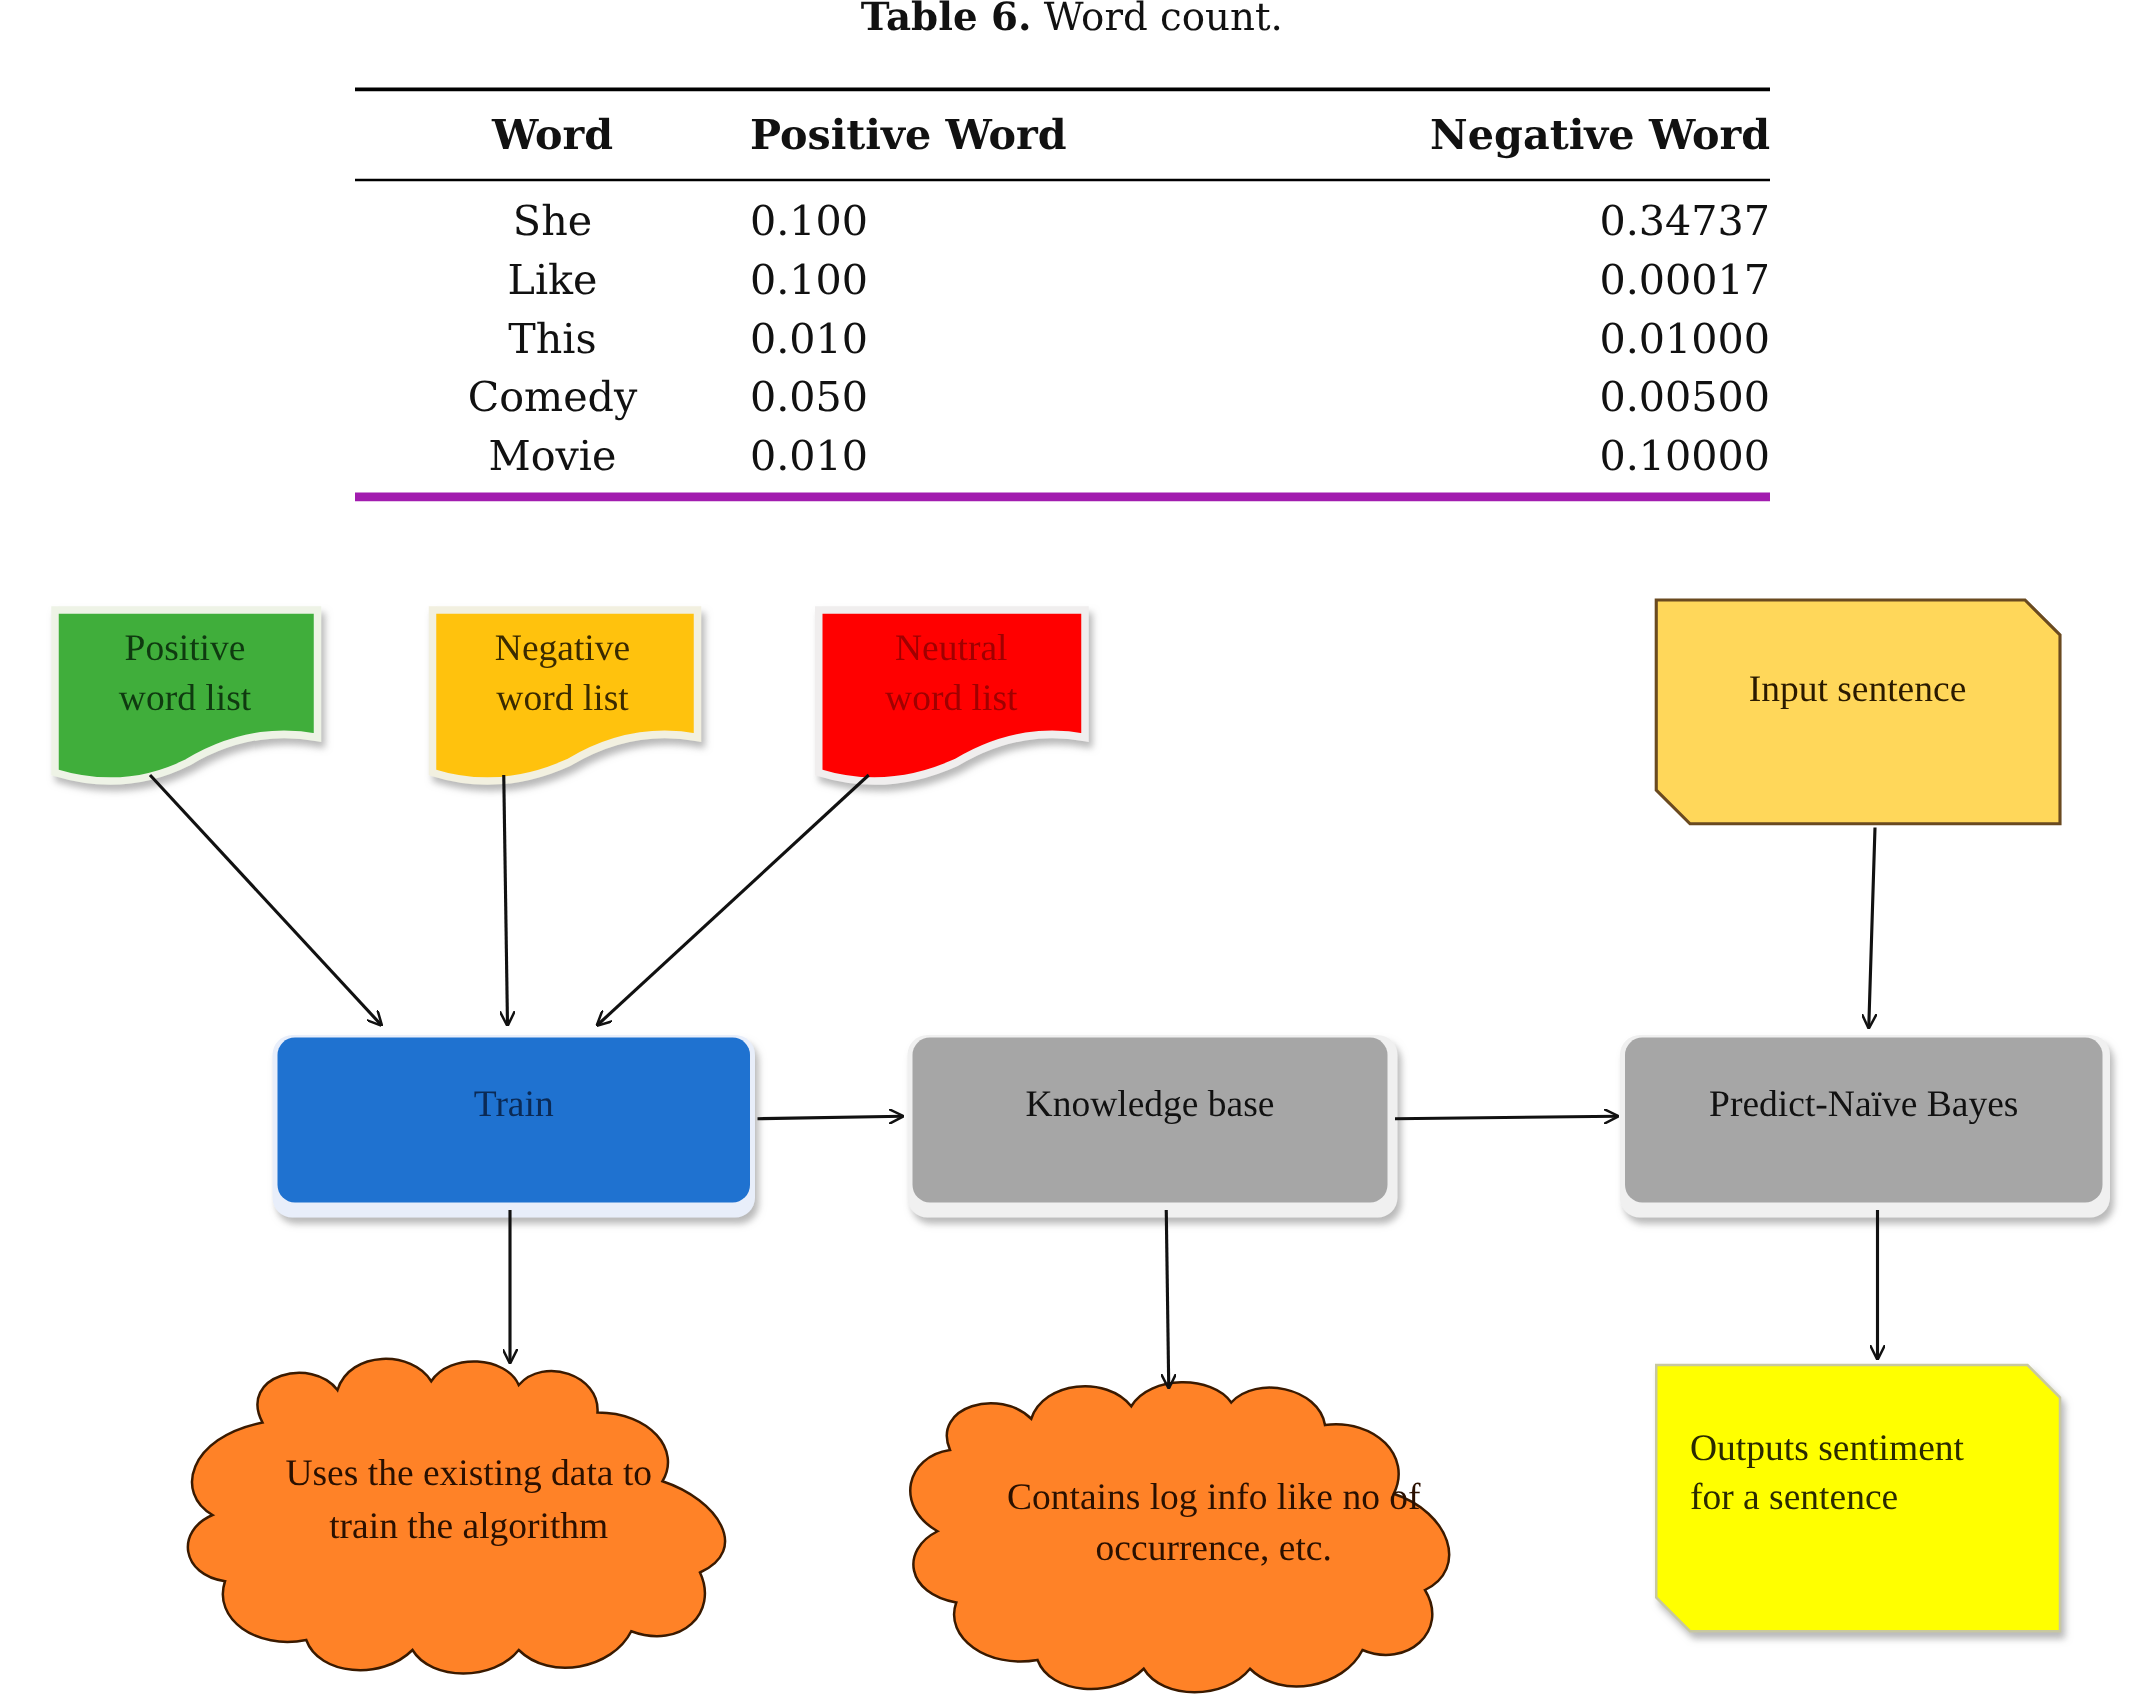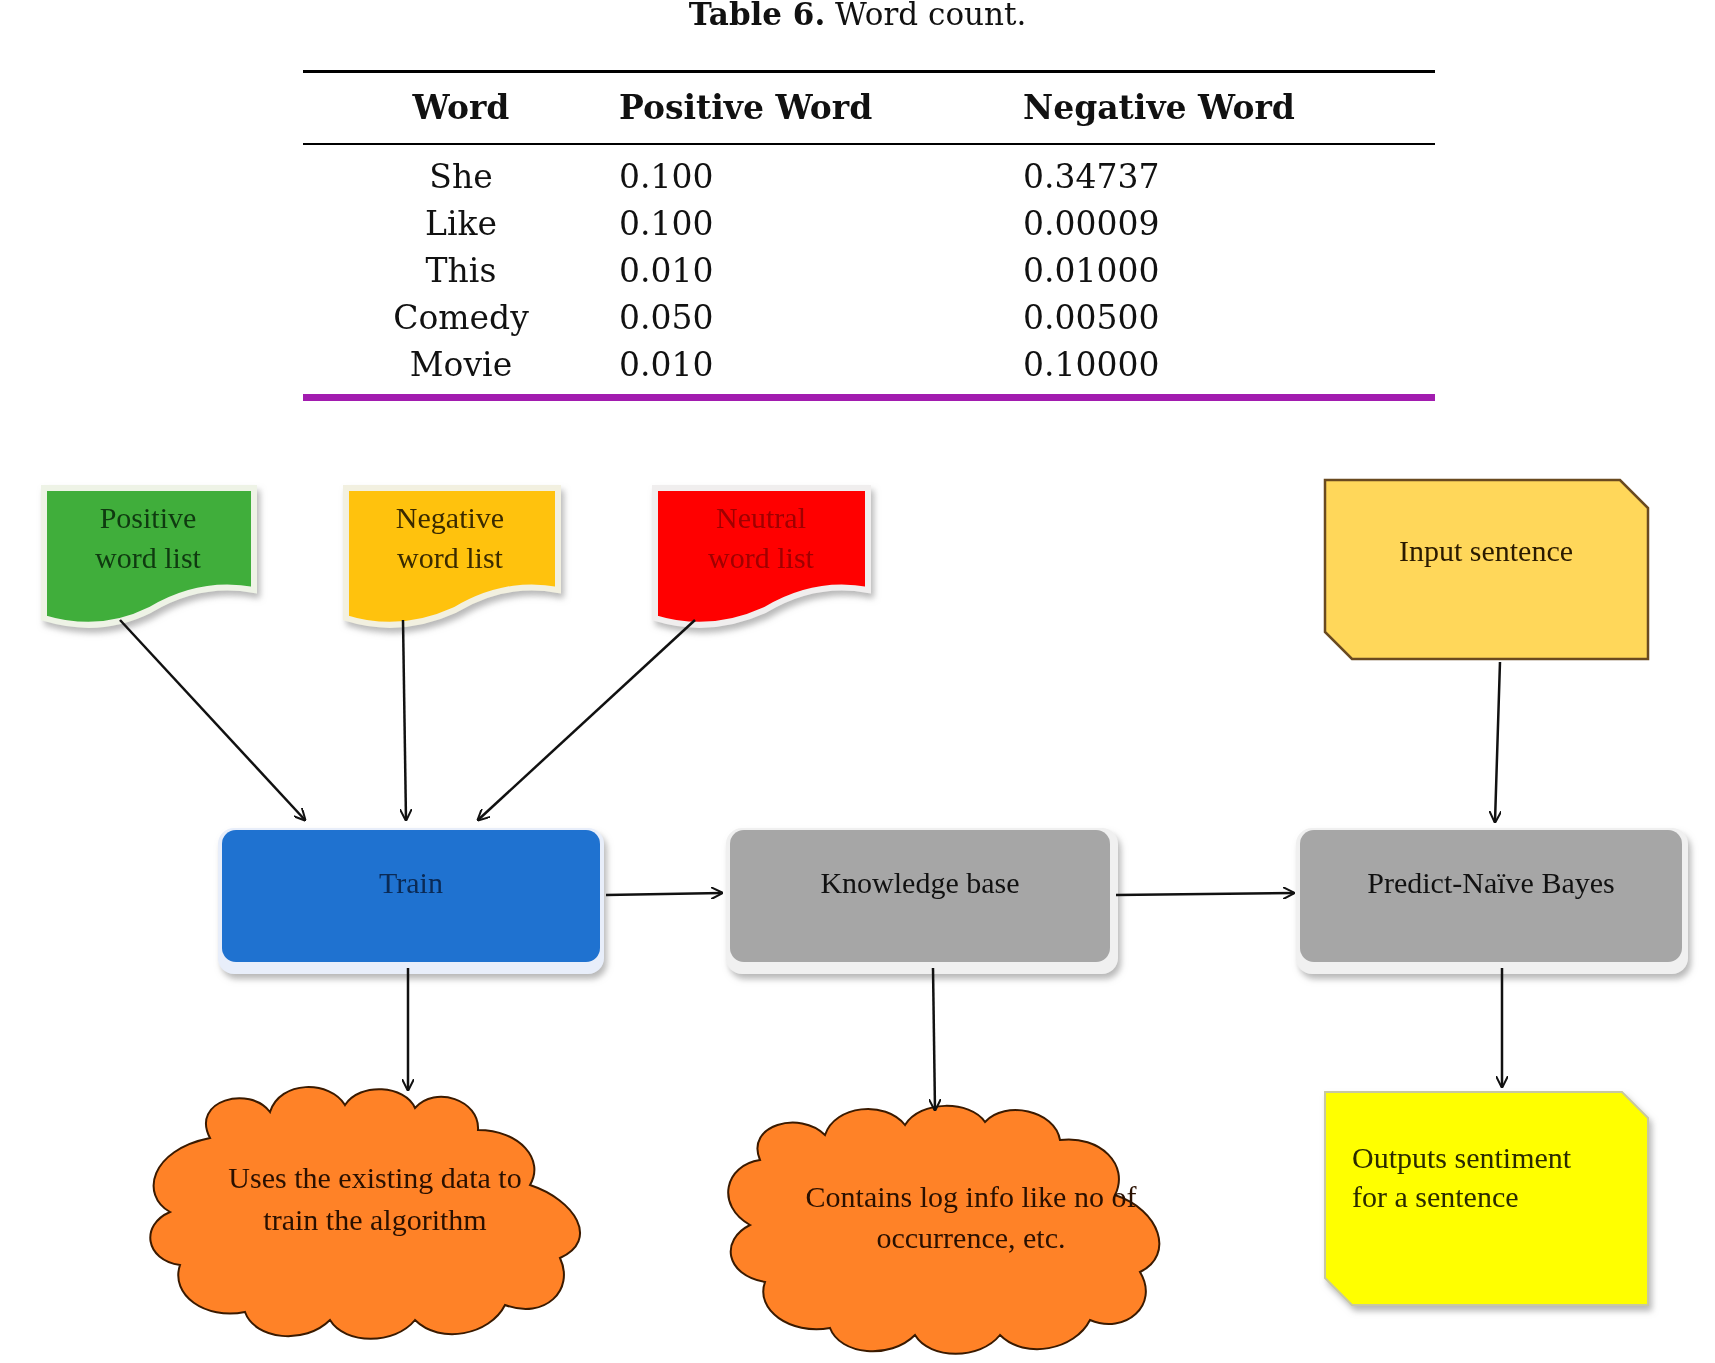--- a/index.html
+++ b/index.html
@@ -1,30 +1,30 @@
 <!DOCTYPE html>
 <html><head>
 <meta charset="utf-8">
 <style>
   html, body { margin: 0; padding: 0; background: #ffffff; }
   body { width: 1715px; height: 1363px; position: relative; overflow: hidden;
          font-family: "DejaVu Serif", "Liberation Serif", serif; color: #111; }
   .caption { position: absolute; top: -4px; left: 0; width: 1715px; text-align: center;
              font-family: "DejaVu Serif", serif; font-size: 31px; }
   .caption b { font-weight: bold; }
-  table.wc { position: absolute; left: 303px; top: 70px; width: 1132px; border-collapse: collapse;
+  table.wc { position: absolute; left: 284px; top: 70px; width: 1132px; border-collapse: collapse;
              font-family: "DejaVu Serif", serif; font-size: 33px; }
   table.wc thead tr th { font-weight: bold; padding: 6px 0 8px 0; border-top: 3px solid #000;
                          border-bottom: 2px solid #000; height: 56px; }
   table.wc tbody td { text-align: center; padding: 0; height: 47px; line-height: 47px; margin-top: 46px; }
   table.wc tbody tr:first-child td { padding-top: 8px; }
   table.wc tbody tr:last-child td { border-bottom: 7px solid #a21caf; padding-bottom: 6px; }
   table.wc th:nth-child(1), table.wc td:nth-child(1) { width: 316px; text-align: center; }
   table.wc th:nth-child(2), table.wc td:nth-child(2) { width: 404px; text-align: left; }
-  table.wc th:nth-child(3), table.wc td:nth-child(3) { text-align: left; }
+  table.wc th:nth-child(3), table.wc td:nth-child(3) { text-align: right; }
 
   svg.diagram { position: absolute; left: 0; top: 0; }
   .node-text { font-family: "Liberation Serif", "DejaVu Serif", serif; font-size: 30px; text-anchor: middle; }
 </style>
 </head>
 <body>
 
 <div class="caption">
   <b>Table 6.</b>
   <span>Word count.</span>
@@ -40,21 +40,21 @@
   </thead>
   <tbody>
     <tr>
       <td>She</td>
       <td>0.100</td>
       <td>0.34737</td>
     </tr>
     <tr>
       <td>Like</td>
       <td>0.100</td>
-      <td>0.00009</td>
+      <td>0.00017</td>
     </tr>
     <tr>
       <td>This</td>
       <td>0.010</td>
       <td>0.01000</td>
     </tr>
     <tr>
       <td>Comedy</td>
       <td>0.050</td>
       <td>0.00500</td>

